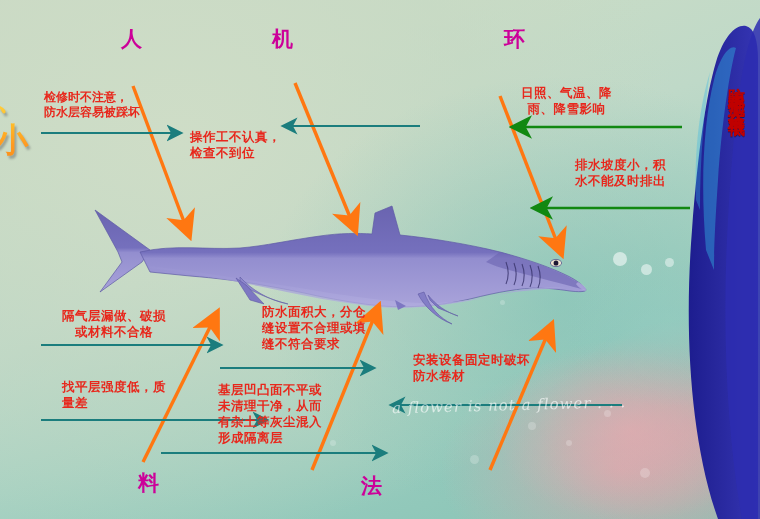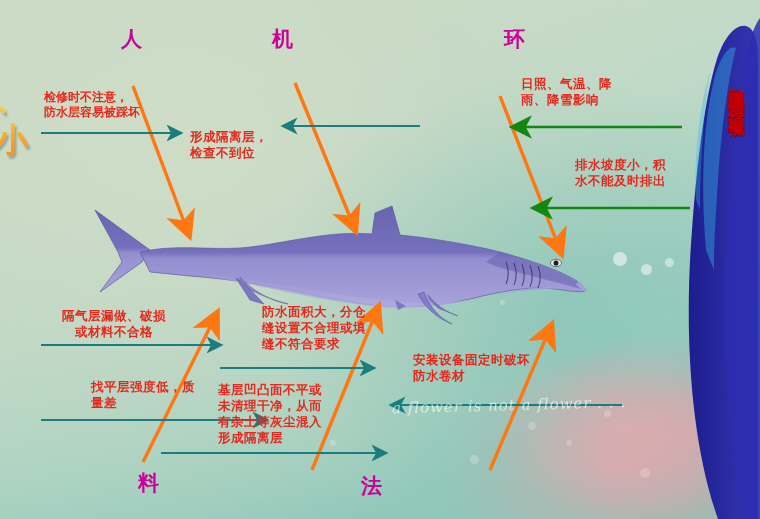--- a/index.html
+++ b/index.html
@@ -204,31 +204,31 @@
   <div class="vtext" id="title-right">防水工程施工一次合格率低</div>
 
   <div class="cat" style="left:121px;top:25px;">人</div>
   <div class="cat" style="left:272px;top:25px;">机</div>
   <div class="cat" style="left:504px;top:25px;">环</div>
   <div class="cat" style="left:138px;top:469px;">料</div>
   <div class="cat" style="left:361px;top:472px;">法</div>
 
   <div class="note sm" style="left:44px;top:90px;">检修时不注意，
 防水层容易被踩坏</div>
-  <div class="note" style="left:190px;top:129px;">形成隔离层，
+  <div class="note" style="left:190px;top:129px;">操作工不认真，
 检查不到位</div>
   <div class="note" style="left:413px;top:352px;">安装设备固定时破坏
 防水卷材</div>
-  <div class="note" style="left:521px;top:76px;">日照、气温、降
+  <div class="note" style="left:521px;top:85px;text-align:center;">日照、气温、降
 雨、降雪影响</div>
   <div class="note" style="left:575px;top:157px;">排水坡度小，积
 水不能及时排出</div>
   <div class="note" style="left:62px;top:308px;text-align:center;">隔气层漏做、破损
 或材料不合格</div>
-  <div class="note" style="left:62px;top:379px;margin-left:29px;">找平层强度低，质
+  <div class="note" style="left:62px;top:379px;">找平层强度低，质
 量差</div>
   <div class="note" style="left:218px;top:382px;">基层凹凸面不平或
 未清理干净，从而
 有杂土等灰尘混入
 形成隔离层</div>
   <div class="note" style="left:262px;top:304px;">防水面积大，分仓
 缝设置不合理或填
 缝不符合要求</div>
 
   <div class="wm">a flower is not a flower . . .</div>

